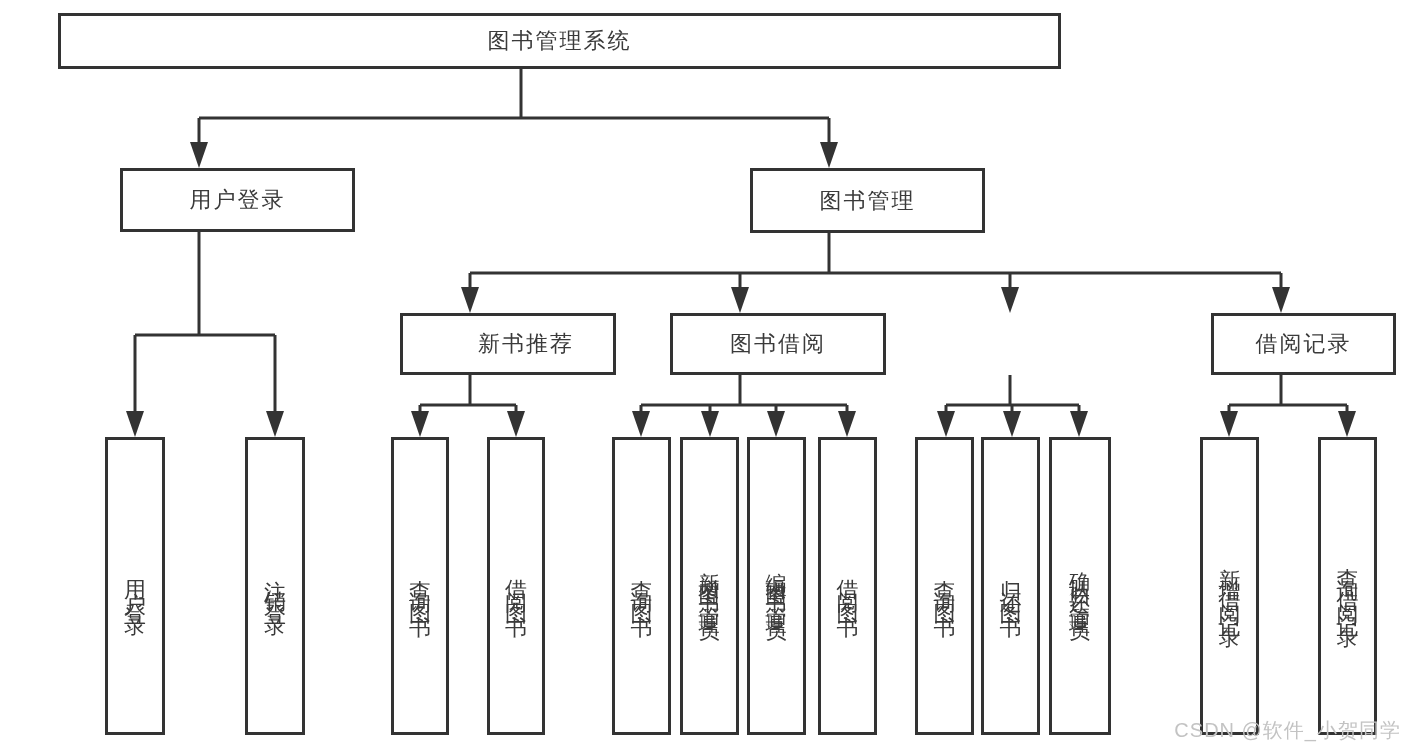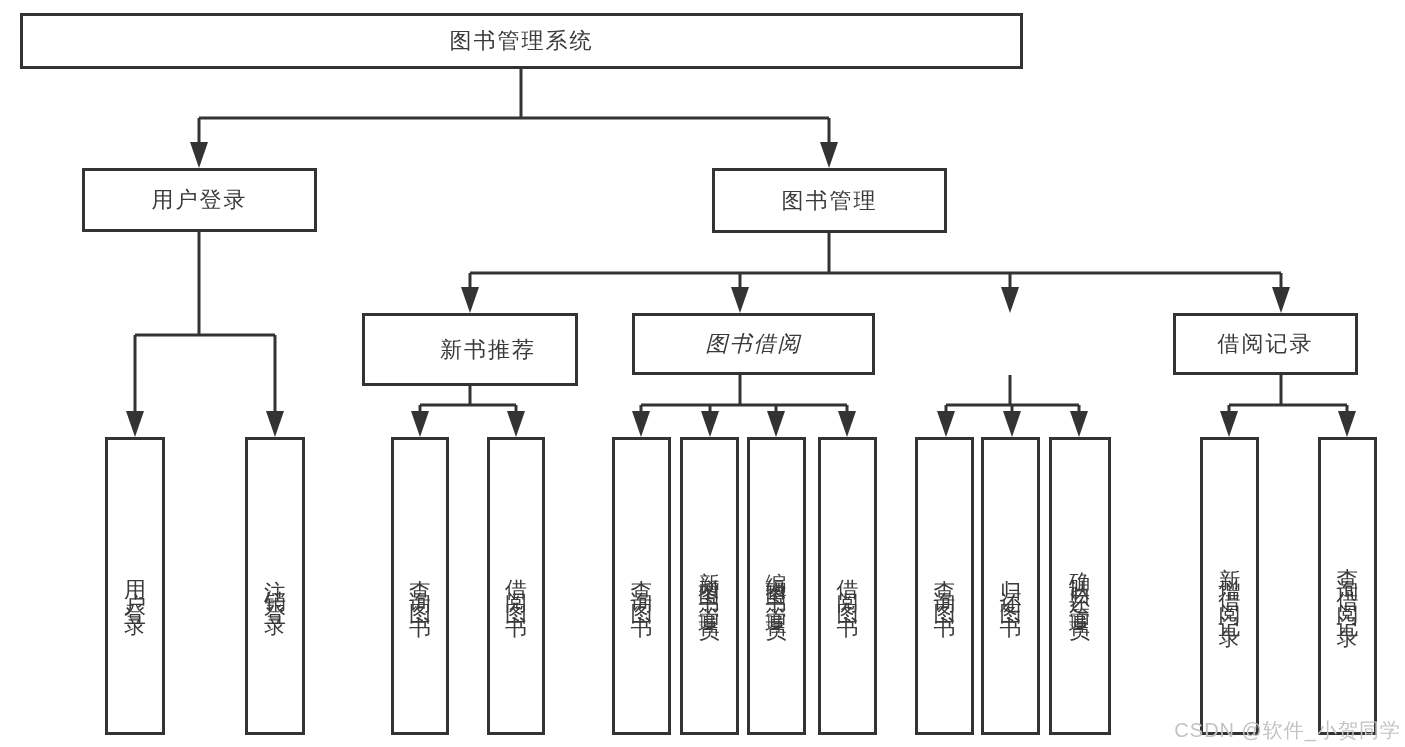--- a/index.html
+++ b/index.html
@@ -27,20 +27,21 @@
     border: 3px solid #333333;
     background: #ffffff;
     display: flex;
     align-items: center;
     justify-content: center;
     color: #3a3a3a;
     font-size: 22px;
     letter-spacing: 2px;
     white-space: nowrap;
     z-index: 2;
+    margin-left: 38px;
   }
   .vbox {
     position: absolute;
     box-sizing: border-box;
     border: 3px solid #333333;
     background: #ffffff;
     display: flex;
     align-items: center;
     justify-content: center;
     color: #3a3a3a;
@@ -154,24 +155,24 @@
     <span>图书管理系统</span>
   </div>
 
   <div class="box" style="left:82px; top:168px; width:235px; height:64px;">
     <span>用户登录</span>
   </div>
   <div class="box" style="left:712px; top:168px; width:235px; height:65px;">
     <span>图书管理</span>
   </div>
 
-  <div class="box" style="left:362px; top:313px; width:216px; height:73px;padding-left:36px;">
+  <div class="box" style="left:362px; top:313px; width:216px; height:62px;padding-left:36px;">
     <span>新书推荐</span>
   </div>
-  <div class="box" style="left:632px; top:313px; width:243px; height:62px;font-style:italic;">
+  <div class="box" style="left:632px; top:313px; width:216px; height:62px;">
     <span>图书借阅</span>
   </div>
   <div class="box" style="left:1173px; top:313px; width:185px; height:62px;">
     <span>借阅记录</span>
   </div>
 
   <div class="vbox" style="left:105px; width:60px;">
     <span>用户登录</span>
   </div>
   <div class="vbox" style="left:245px; width:60px;">

